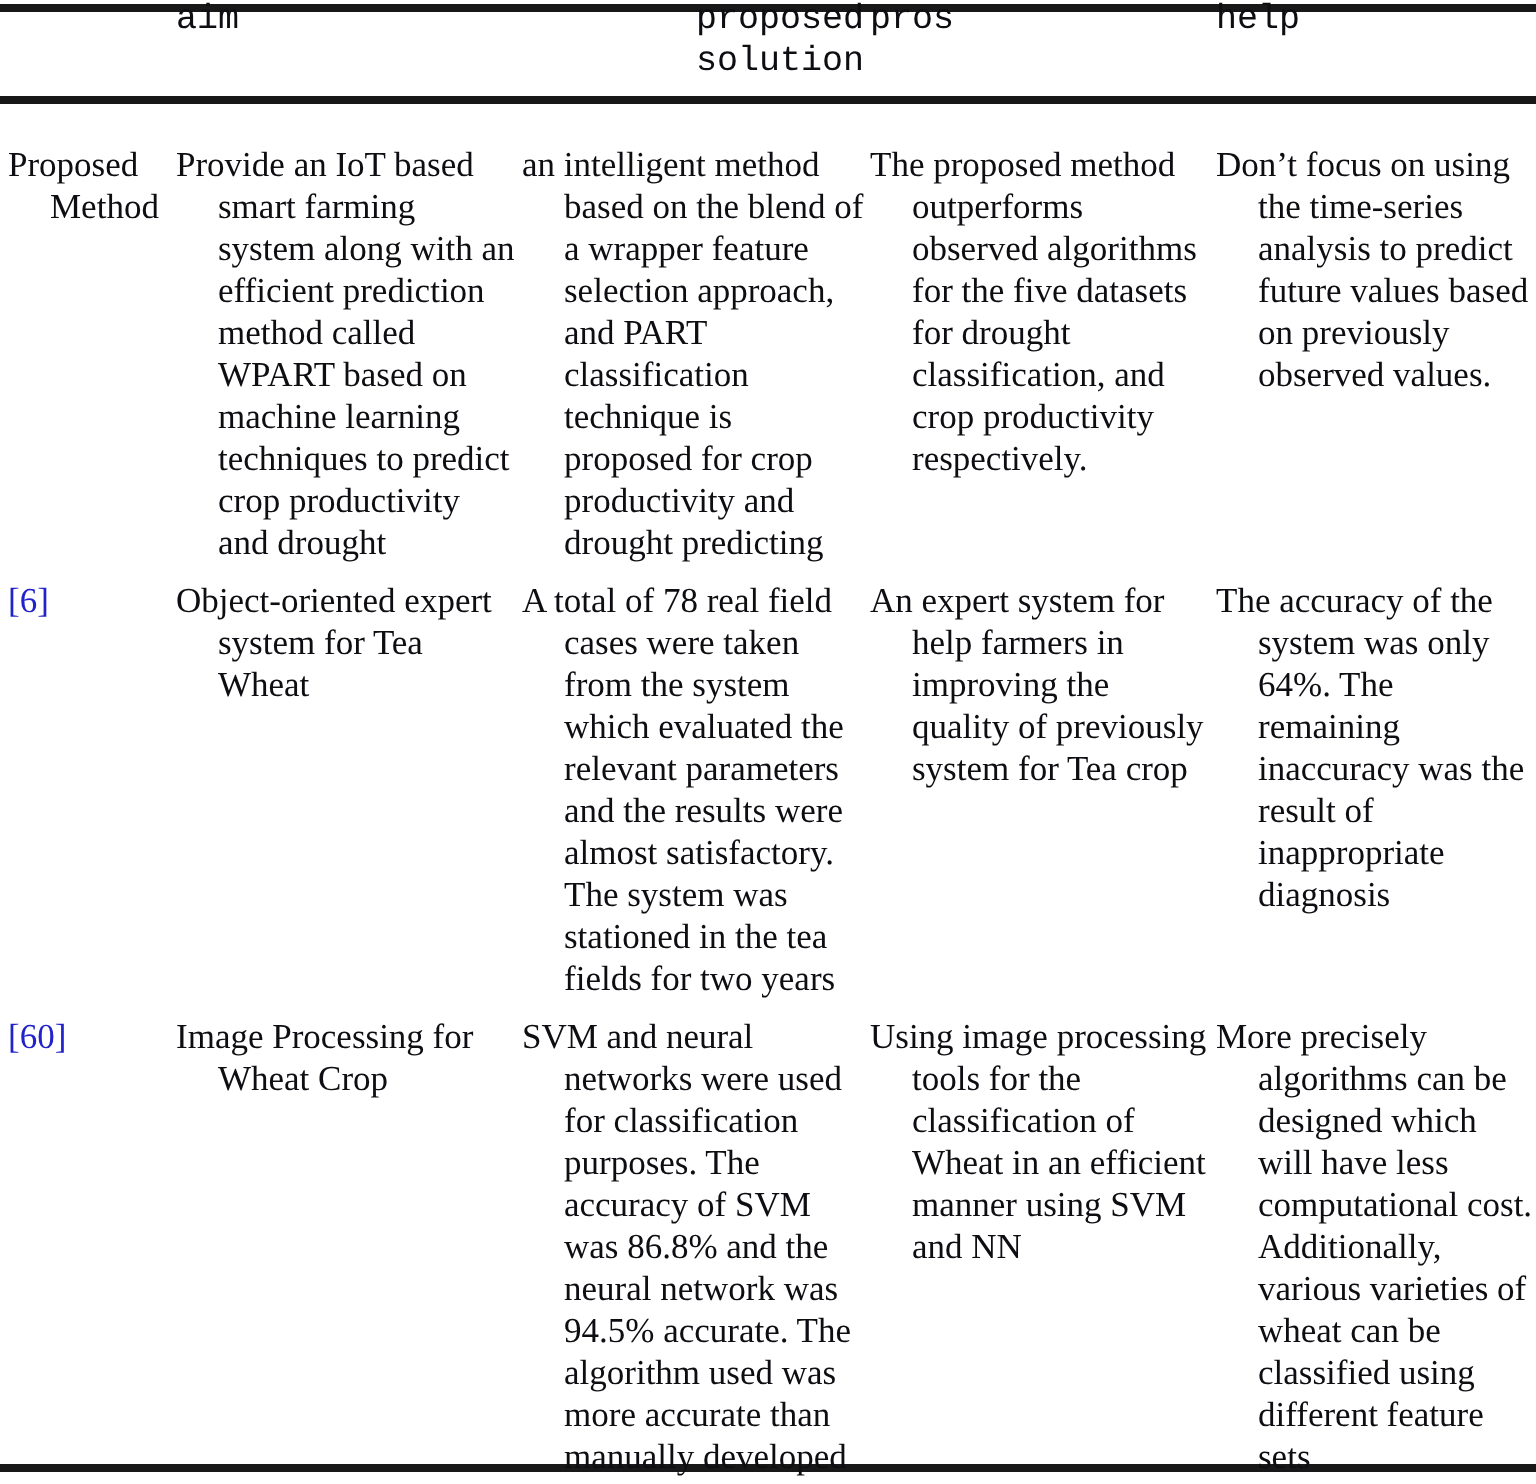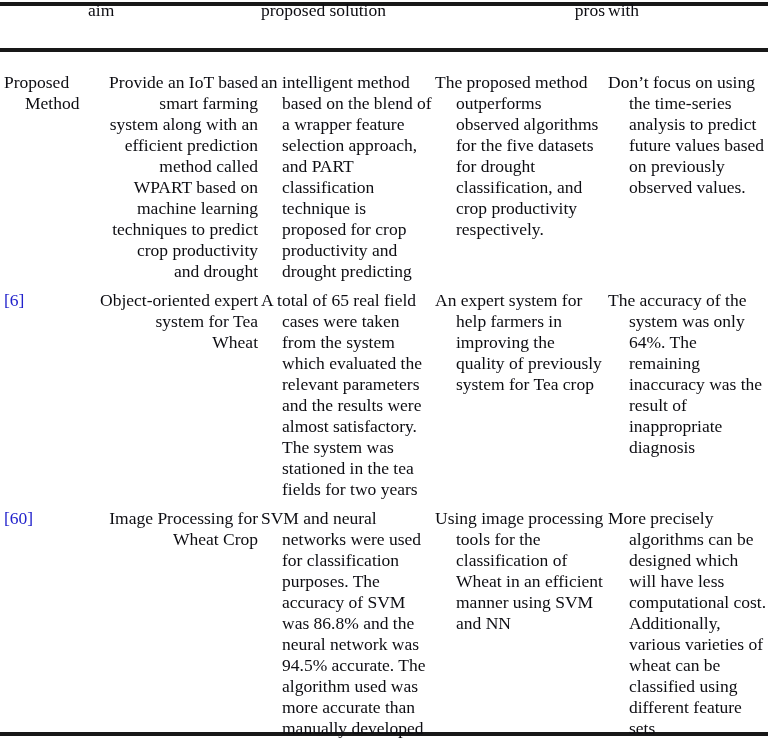--- a/index.html
+++ b/index.html
@@ -48,32 +48,32 @@
   .tbl col.c-pros { width: 173px; }
   .tbl col.c-cons { width: 163px; }
 
   .tbl th, .tbl td {
     vertical-align: top;
     padding: 0;
     text-align: left;
   }
 
   
-  thead tr { height: 60px; }
+  thead tr { height: 60px; font-family: Liberation Mono, monospace; }
   thead th {
     font-weight: normal;
     font-size: 17.5px;
     line-height: 21px;
     padding-top: 18px;
     padding-right: 8px;
   }
   thead th.h-ref { padding-left: 4px; }
   thead th.h-aim  { padding-left: 3px; }
-  thead th.h-sol  { padding-left: 3px; }
-  thead th.h-pros { padding-left: 3px; text-align: right; }
+  thead th.h-sol  { padding-left: 3px; text-align: right; }
+  thead th.h-pros { padding-left: 3px; }
   thead th.h-cons { padding-left: 3px; }
 
   
   tbody td {
     font-size: 17.5px;
     line-height: 21px;
     padding-right: 9px;
     
     padding-left: 21px;
     text-indent: -21px;
@@ -81,21 +81,21 @@
   tbody tr.row-first td { padding-top: 12px; }
   tbody tr.row-mid td,
   tbody tr.row-last td { padding-top: 8px; }
   tbody tr.row-last td { padding-bottom: 10px; }
 
   tbody td.cell-ref {
     padding-left: 25px;
     text-indent: -21px;
     padding-right: 6px;
   }
-  tbody td.cell-aim  { padding-left: 24px; text-indent: -21px; text-align: right; }
+  tbody td.cell-aim  { padding-left: 24px; text-indent: -21px; }
   tbody td.cell-sol  { padding-left: 24px; text-indent: -21px; margin-top: 36px; }
   tbody td.cell-pros { padding-left: 24px; text-indent: -21px; }
   tbody td.cell-cons { padding-left: 24px; text-indent: -21px; margin-left: 23px; }
 
   
   .tbl { margin-left: 0; }
   tbody td.cell-ref  { padding-left: 25px; }
   thead th.h-ref     { padding-left: 4px; }
 
   .cite {
@@ -119,38 +119,38 @@
       <col class="c-pros">
       <col class="c-cons">
     </colgroup>
 
     <thead>
       <tr>
         <th class="h-ref"></th>
         <th class="h-aim">aim</th>
         <th class="h-sol">proposed solution</th>
         <th class="h-pros">pros</th>
-        <th class="h-cons">with</th>
+        <th class="h-cons">help</th>
       </tr>
     </thead>
 
     <tbody>
 
       <tr class="row-first">
         <td class="cell-ref">Proposed Method</td>
         <td class="cell-aim">Provide an IoT based smart farming system along with an efficient prediction method called WPART based on machine learning techniques to predict crop productivity and drought</td>
         <td class="cell-sol">an intelligent method based on the blend of a wrapper feature selection approach, and PART classification technique is proposed for crop productivity and drought predicting</td>
         <td class="cell-pros">The proposed method outperforms observed algorithms for the five datasets for drought classification, and crop productivity respectively.</td>
         <td class="cell-cons">Don’t focus on using the time-series analysis to predict future values based on previously observed values.</td>
       </tr>
 
       <tr class="row-mid">
         <td class="cell-ref"><span class="cite">[6]</span></td>
         <td class="cell-aim">Object-oriented expert system for Tea Wheat</td>
-        <td class="cell-sol">A total of 65 real field cases were taken from the system which evaluated the relevant parameters and the results were almost satisfactory. The system was stationed in the tea fields for two years</td>
+        <td class="cell-sol">A total of 78 real field cases were taken from the system which evaluated the relevant parameters and the results were almost satisfactory. The system was stationed in the tea fields for two years</td>
         <td class="cell-pros">An expert system for help farmers in improving the quality of previously system for Tea crop</td>
         <td class="cell-cons">The accuracy of the system was only 64%. The remaining inaccuracy was the result of inappropriate diagnosis</td>
       </tr>
 
       <tr class="row-last">
         <td class="cell-ref"><span class="cite">[60]</span></td>
         <td class="cell-aim">Image Processing for Wheat Crop</td>
         <td class="cell-sol">SVM and neural networks were used for classification purposes. The accuracy of SVM was 86.8% and the neural network was 94.5% accurate. The algorithm used was more accurate than manually developed an algorithm</td>
         <td class="cell-pros">Using image processing tools for the classification of Wheat in an efficient manner using SVM and NN</td>
         <td class="cell-cons">More precisely algorithms can be designed which will have less computational cost. Additionally, various varieties of wheat can be classified using different feature sets</td>

